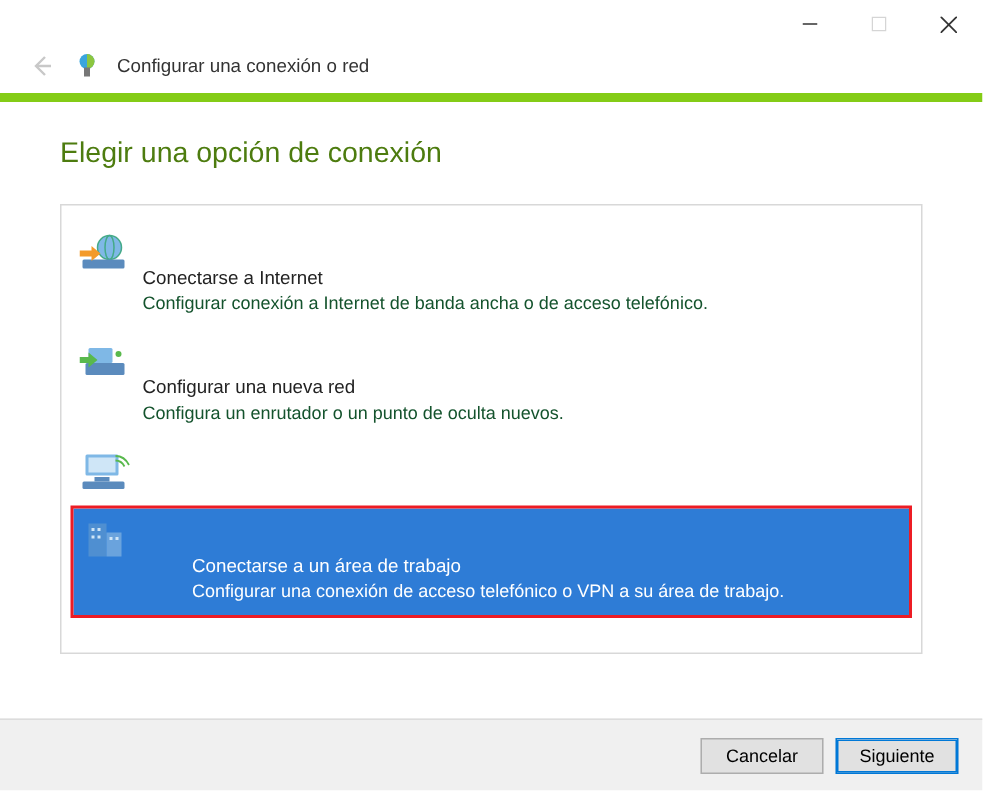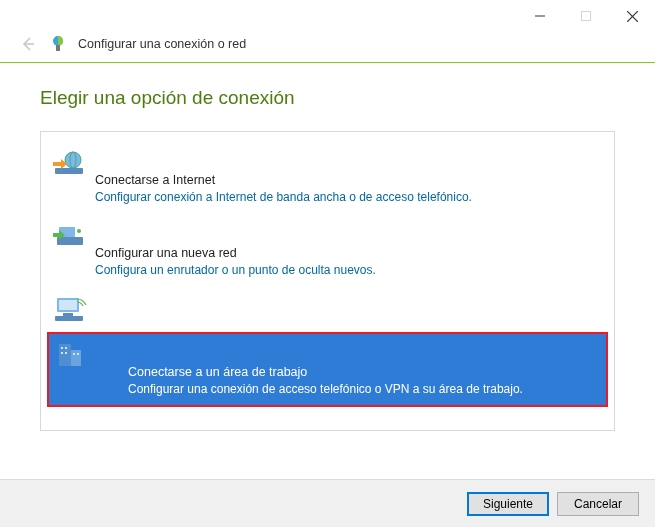--- a/index.html
+++ b/index.html
@@ -27,21 +27,21 @@
     align-items: center;
     justify-content: center;
     color: #333;
   }
   .win-btn svg { display: block; }
   .header-row {
     display: flex;
     align-items: center;
     gap: 10px;
     padding: 2px 20px 8px 18px;
-    border-bottom: 1px solid #84cc16;
+    border-bottom: 6px solid #84cc16;
   }
   .back-arrow {
     width: 20px; height: 20px;
     display:flex; align-items:center; justify-content:center;
     color:#bfbfbf;
   }
   .header-icon {
     width: 20px; height: 20px;
   }
   .header-title {
@@ -81,21 +81,21 @@
     height: 30px;
     flex-shrink: 0;
   }
   .option .opt-text { flex: 1; line-height: 1.35; }
   .opt-title {
     color: #222;
     font-size: 12.5px;
     margin-top: 24px;
   }
   .opt-desc {
-    color: #0369a1;
+    color: #14532d;
     font-size: 12px;
   }
   .option.selected .opt-title,
   .option.selected .opt-desc { color: #fff; }
   .footer {
     position: absolute;
     bottom: 0; left: 0; right: 0;
     height: 48px;
     background: #f0f0f0;
     border-top: 1px solid #dcdcdc;
@@ -224,15 +224,15 @@
       <div class="opt-text">
         <div class="opt-title">Conectarse a un área de trabajo</div>
         <div class="opt-desc">Configurar una conexión de acceso telefónico o VPN a su área de trabajo.</div>
       </div>
     </div>
 
   </div>
 </div>
 
 <div class="footer">
+  <button class="btn">Cancelar</button>
   <button class="btn primary">Siguiente</button>
-  <button class="btn">Cancelar</button>
 </div>
 
 </body></html>

